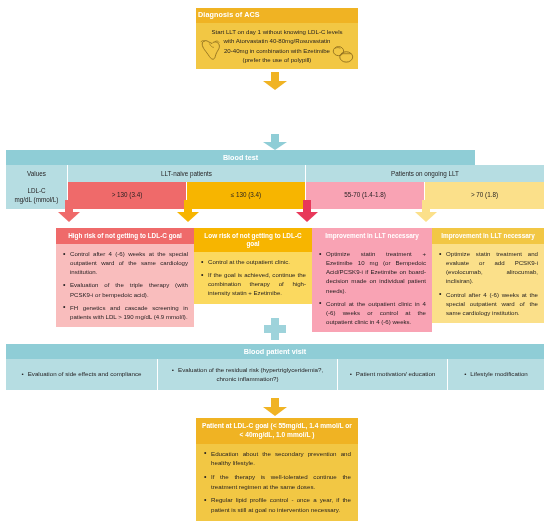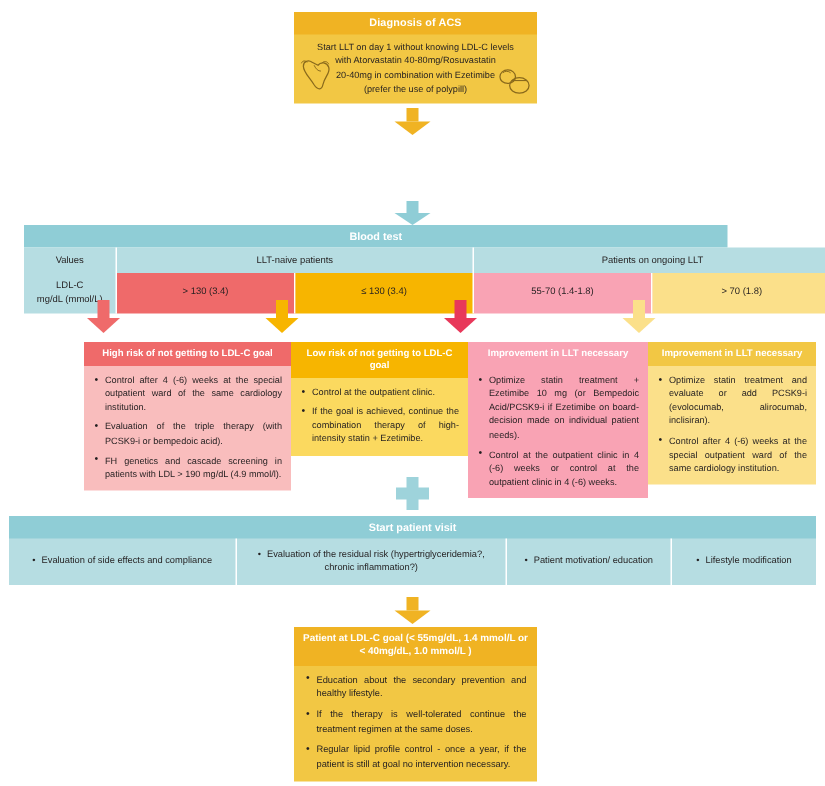--- a/index.html
+++ b/index.html
@@ -17,21 +17,20 @@
   }
 
   .page {
     position: relative;
     width: 550px;
     height: 524px;
   }
 
   
   .band-title {
-    text-align: center;
     font-weight: bold;
     color: #ffffff;
     font-size: 7.2px;
     letter-spacing: .1px;
     padding: 3px 2px;
     line-height: 1.2;
   }
 
   ul.bl {
     margin: 0;
@@ -99,21 +98,21 @@
   .hospital-box .band-title { background: #8fcdd6; }
   .hospital-inner {
     padding: 4px 8px 5px 8px;
     font-size: 6.1px;
     line-height: 1.5;
   }
 
   
   .bloodtest {
     position: absolute;
-    left: 16px; top: 150px;
+    left: 6px; top: 150px;
     width: 469px;
   }
   .bt-title {
     background: #8fcdd6;
     color: #ffffff;
     font-weight: bold;
     font-size: 7.2px;
     text-align: center;
     padding: 3px 0;
   }
@@ -348,21 +347,21 @@
       <ul class="bl">
         <li>Optimize statin treatment and evaluate or add PCSK9-i (evolocumab, alirocumab, inclisiran).</li>
         <li>Control after 4 (-6) weeks at the special outpatient ward of the same cardiology institution.</li>
       </ul>
     </div>
   </div>
 
   <div class="plus"></div>
 
   <div class="visit">
-    <div class="bt-title">Start patient visit</div>
+    <div class="bt-title">Blood patient visit</div>
     <div class="visit-row">
       <div class="visit-c1">
         <span class="visit-bullet">Evaluation of side effects and compliance</span>
       </div>
       <div class="visit-c2">
         <span class="visit-bullet">Evaluation of the residual risk (hypertriglyceridemia?, chronic inflammation?)</span>
       </div>
       <div class="visit-c3">
         <span class="visit-bullet">Patient motivation/ education</span>
       </div>

